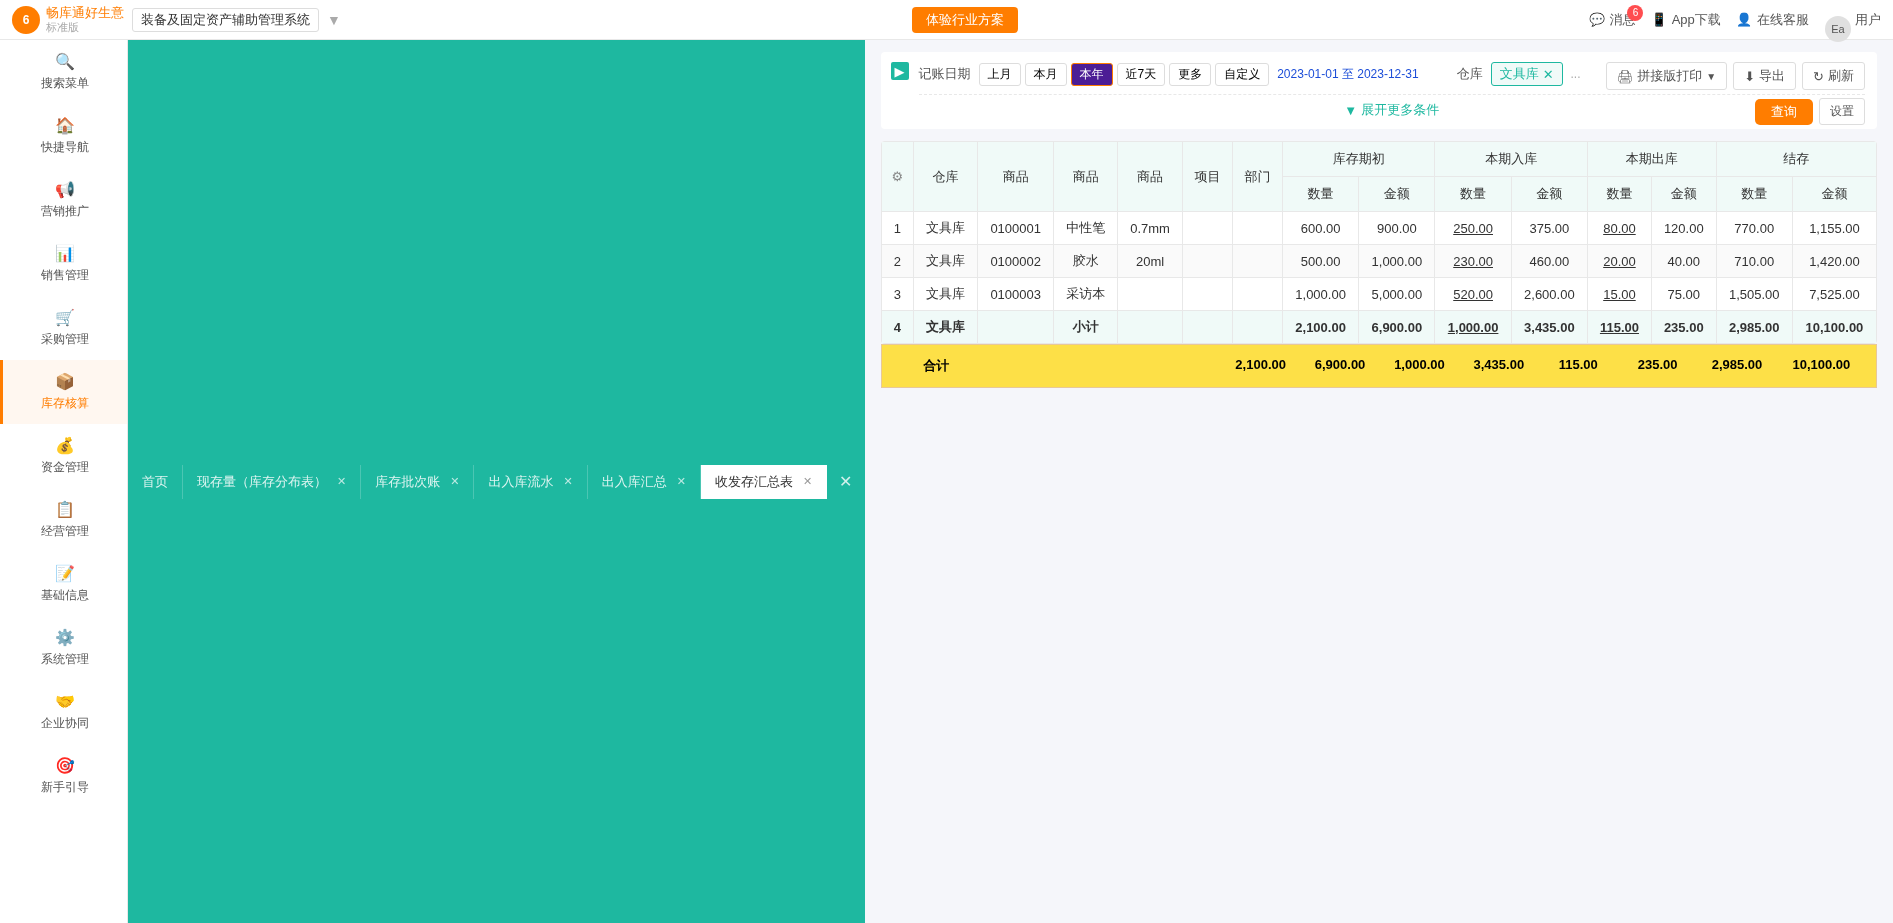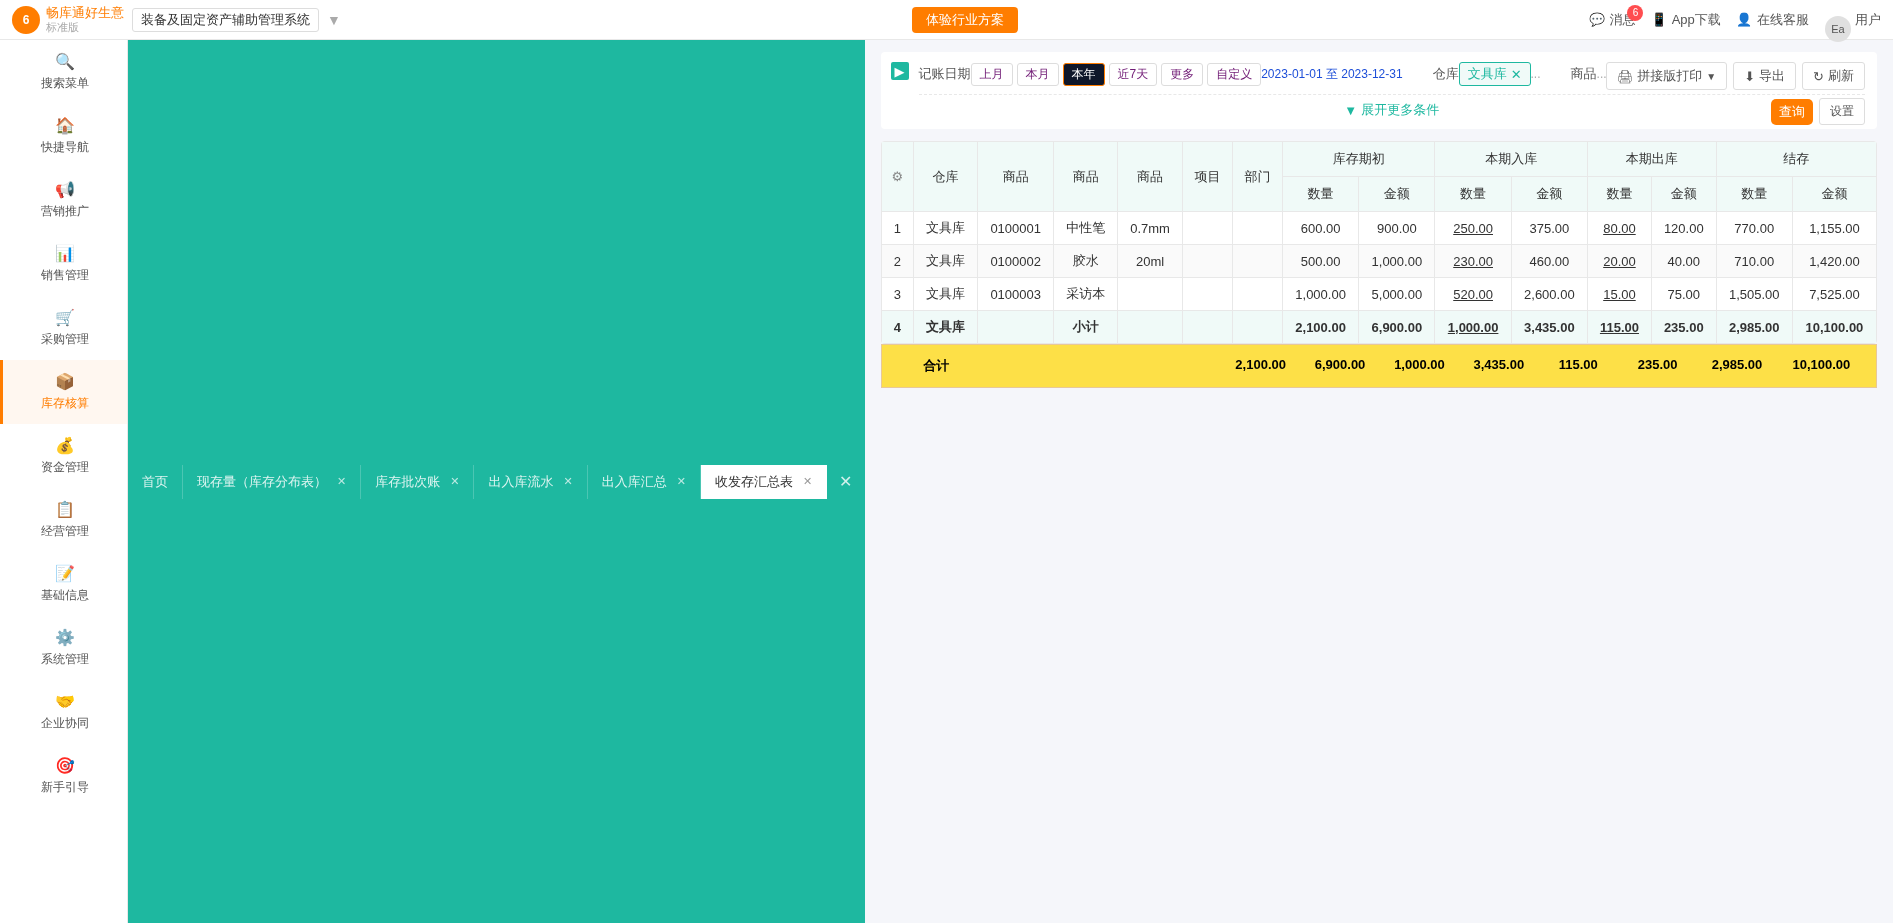--- a/index.html
+++ b/index.html
@@ -41,34 +41,34 @@
     .tab-close-all { margin-left: auto; padding: 0 12px; color: rgba(255,255,255,0.8); cursor: pointer; font-size: 16px; }
 
     
     .page-content { flex: 1; overflow-y: auto; background: #f5f6fa; padding: 12px 16px; }
 
     
     .page-title { font-size: 15px; font-weight: bold; color: #333; margin-bottom: 12px; }
 
     
     .filter-area { background: #fff; border-radius: 4px; padding: 10px 12px; margin-bottom: 12px; position: relative; }
-    .filter-row { display: flex; align-items: center; gap: 0; flex-wrap: wrap; }
+    .filter-row { display: flex; align-items: center; gap: 8px; flex-wrap: wrap; }
     .filter-label { color: #555; white-space: nowrap; }
     .date-quick-btns { display: flex; gap: 4px; align-items: center; }
-    .date-btn { padding: 2px 8px; border: 1px solid #ddd; border-radius: 3px; cursor: pointer; color: #701a75; font-size: 12px; background: #fff; }
-    .date-btn.active { background: #0f172a; color: white; border-color: #ff7d00; }
+    .date-btn { padding: 2px 8px; border: 1px solid #ddd; border-radius: 3px; cursor: pointer; color: #000000; font-size: 12px; background: #fff; }
+    .date-btn.active { background: #4c1d95; color: white; border-color: #ff7d00; }
     .date-range { font-size: 12px; color: #1d4ed8; }
     .warehouse-tag { display: flex; align-items: center; gap: 4px; background: #f0faf8; border: 1px solid #1eb8a0; border-radius: 3px; padding: 2px 8px; color: #1eb8a0; font-size: 12px; }
     .warehouse-tag .remove { cursor: pointer; color: #1eb8a0; }
     .filter-more { color: #aaa; cursor: pointer; font-size: 12px; }
     .expand-btn { display: flex; align-items: center; justify-content: center; gap: 4px; color: #1eb8a0; cursor: pointer; font-size: 12px; margin-top: 8px; border-top: 1px dashed #e8e8e8; padding-top: 6px; }
     .btn-print { display: flex; align-items: center; gap: 4px; border: 1px solid #ddd; border-radius: 3px; padding: 4px 10px; cursor: pointer; background: #fff; color: #555; font-size: 12px; }
     .btn-export { display: flex; align-items: center; gap: 4px; border: 1px solid #ddd; border-radius: 3px; padding: 4px 10px; cursor: pointer; background: #fff; color: #555; font-size: 12px; }
     .btn-refresh { display: flex; align-items: center; gap: 4px; border: 1px solid #ddd; border-radius: 3px; padding: 4px 10px; cursor: pointer; background: #fff; color: #555; font-size: 12px; }
-    .btn-query { background: #ff7d00; color: white; border: none; border-radius: 5px; padding: 4px 8px; cursor: pointer; font-size: 13px; }
+    .btn-query { background: #ff7d00; color: white; border: none; border-radius: 5px; padding: 4px 16px; cursor: pointer; font-size: 13px; }
     .btn-settings { border: 1px solid #ddd; border-radius: 3px; padding: 4px 10px; cursor: pointer; background: #fff; color: #555; font-size: 12px; }
 
     
     .table-container { background: #fff; border-radius: 4px; overflow: hidden; }
     table { width: 100%; border-collapse: collapse; }
     th { background: #f0faf8; color: #333; font-weight: 500; padding: 8px 10px; text-align: center; border: 1px solid #e8e8e8; font-size: 13px; }
     td { padding: 7px 10px; text-align: center; border: 1px solid #e8e8e8; color: #333; font-size: 13px; }
     tr:nth-child(even) td { background: #fafafa; }
     .subtotal-row td { font-weight: bold; background: #f0faf8 !important; }
     .underline { text-decoration: underline; cursor: pointer; color: #333; }

